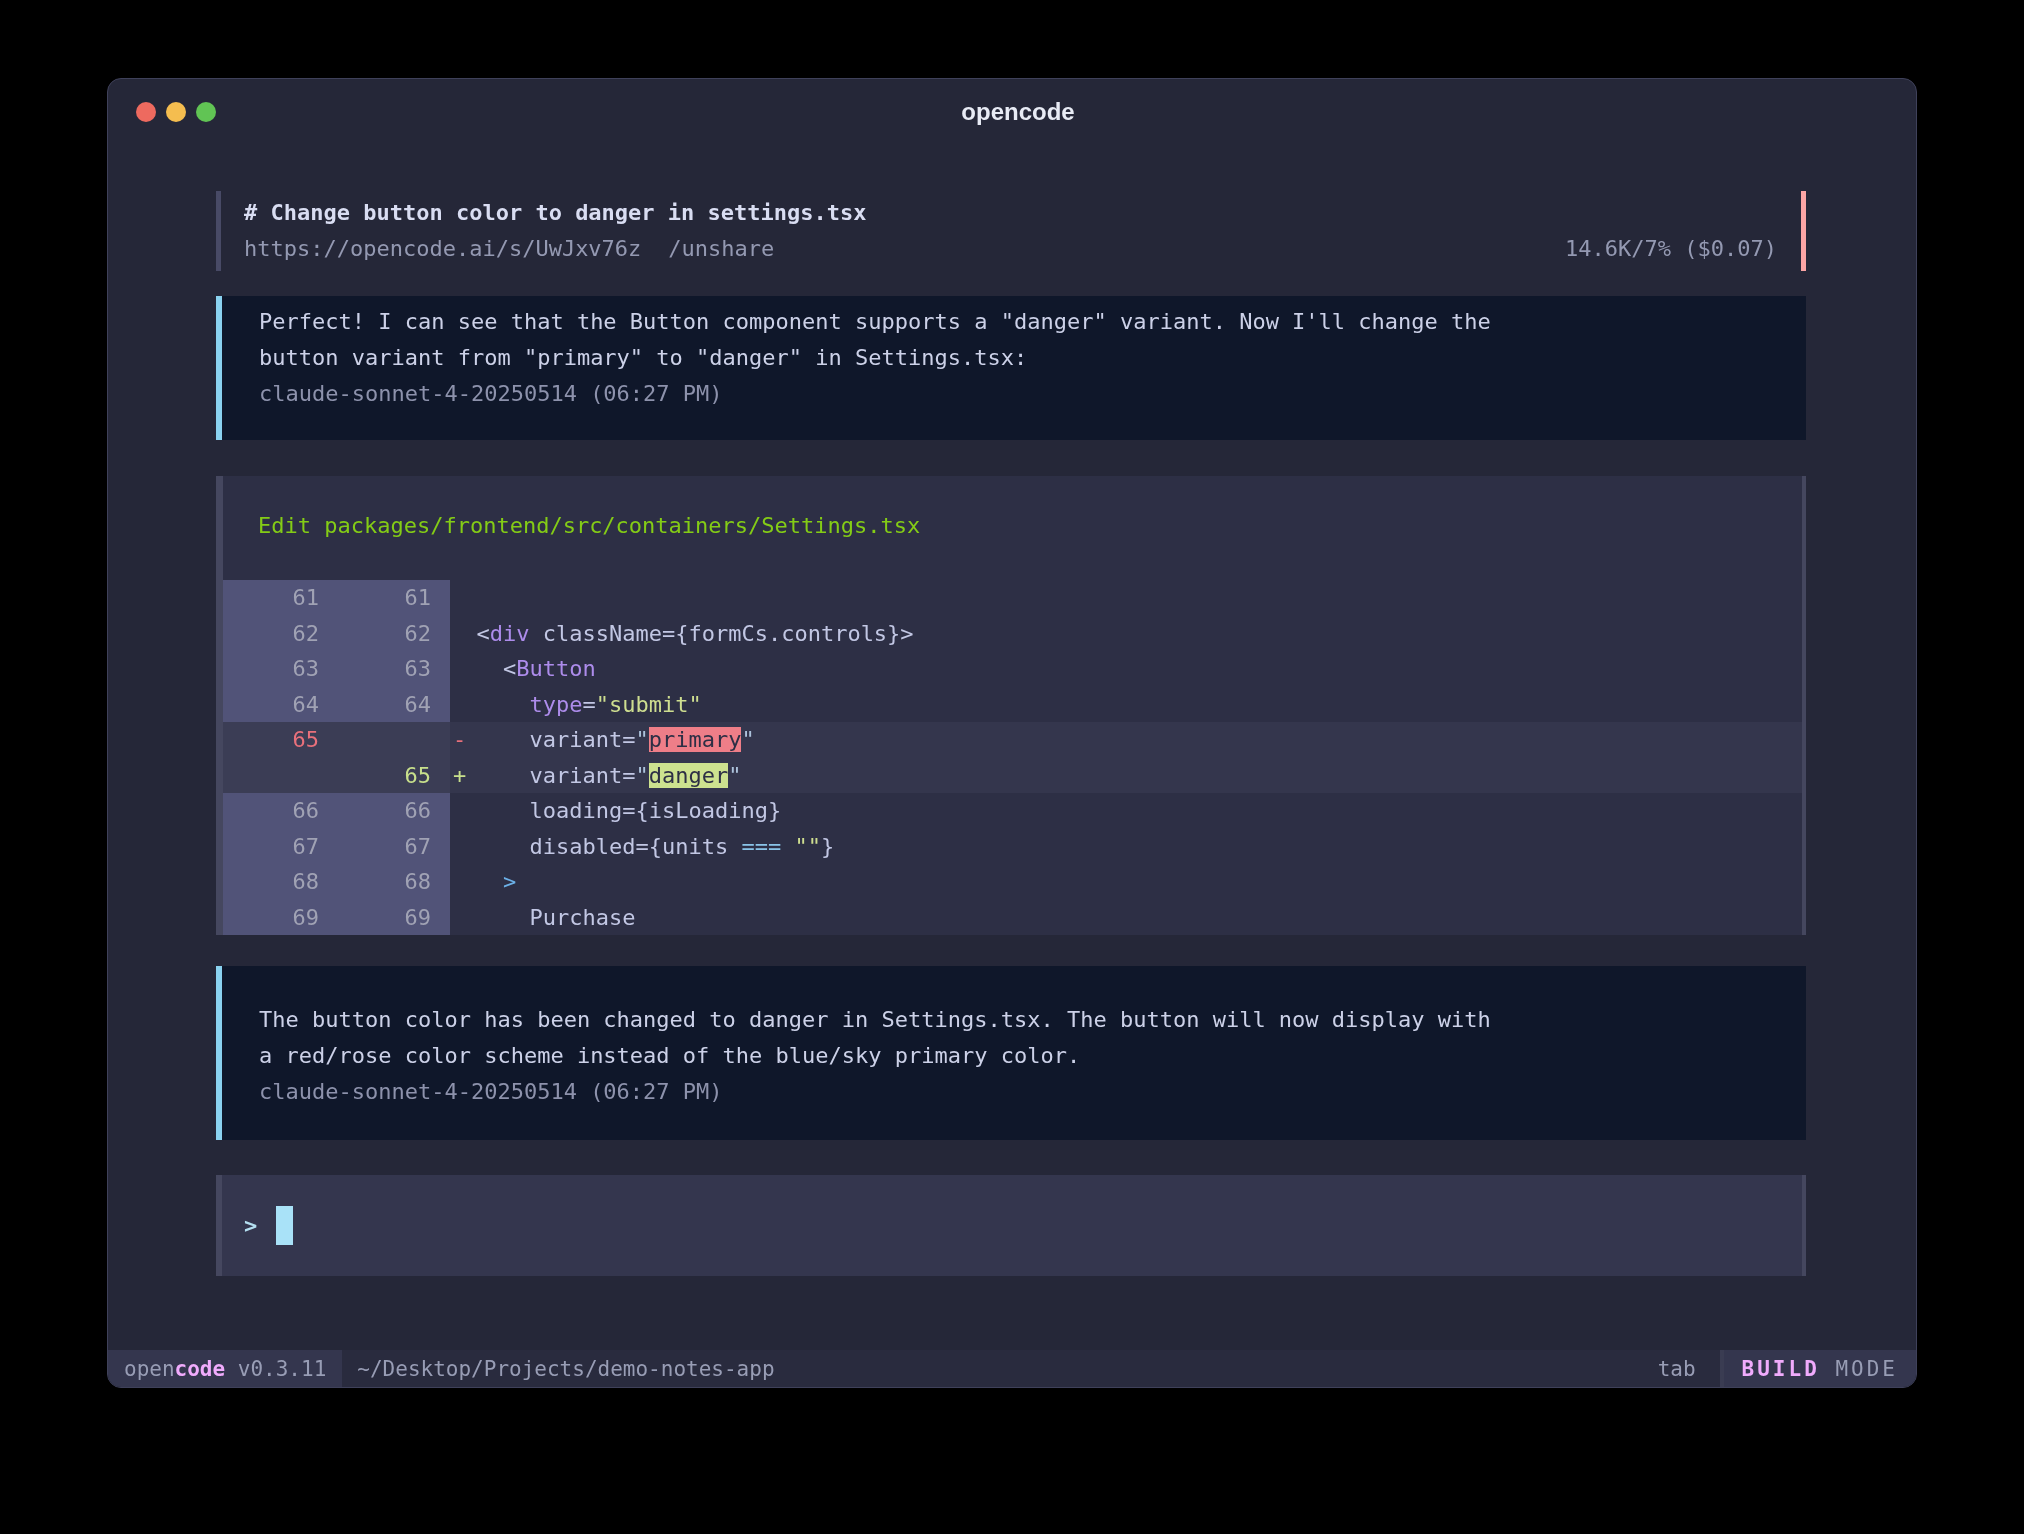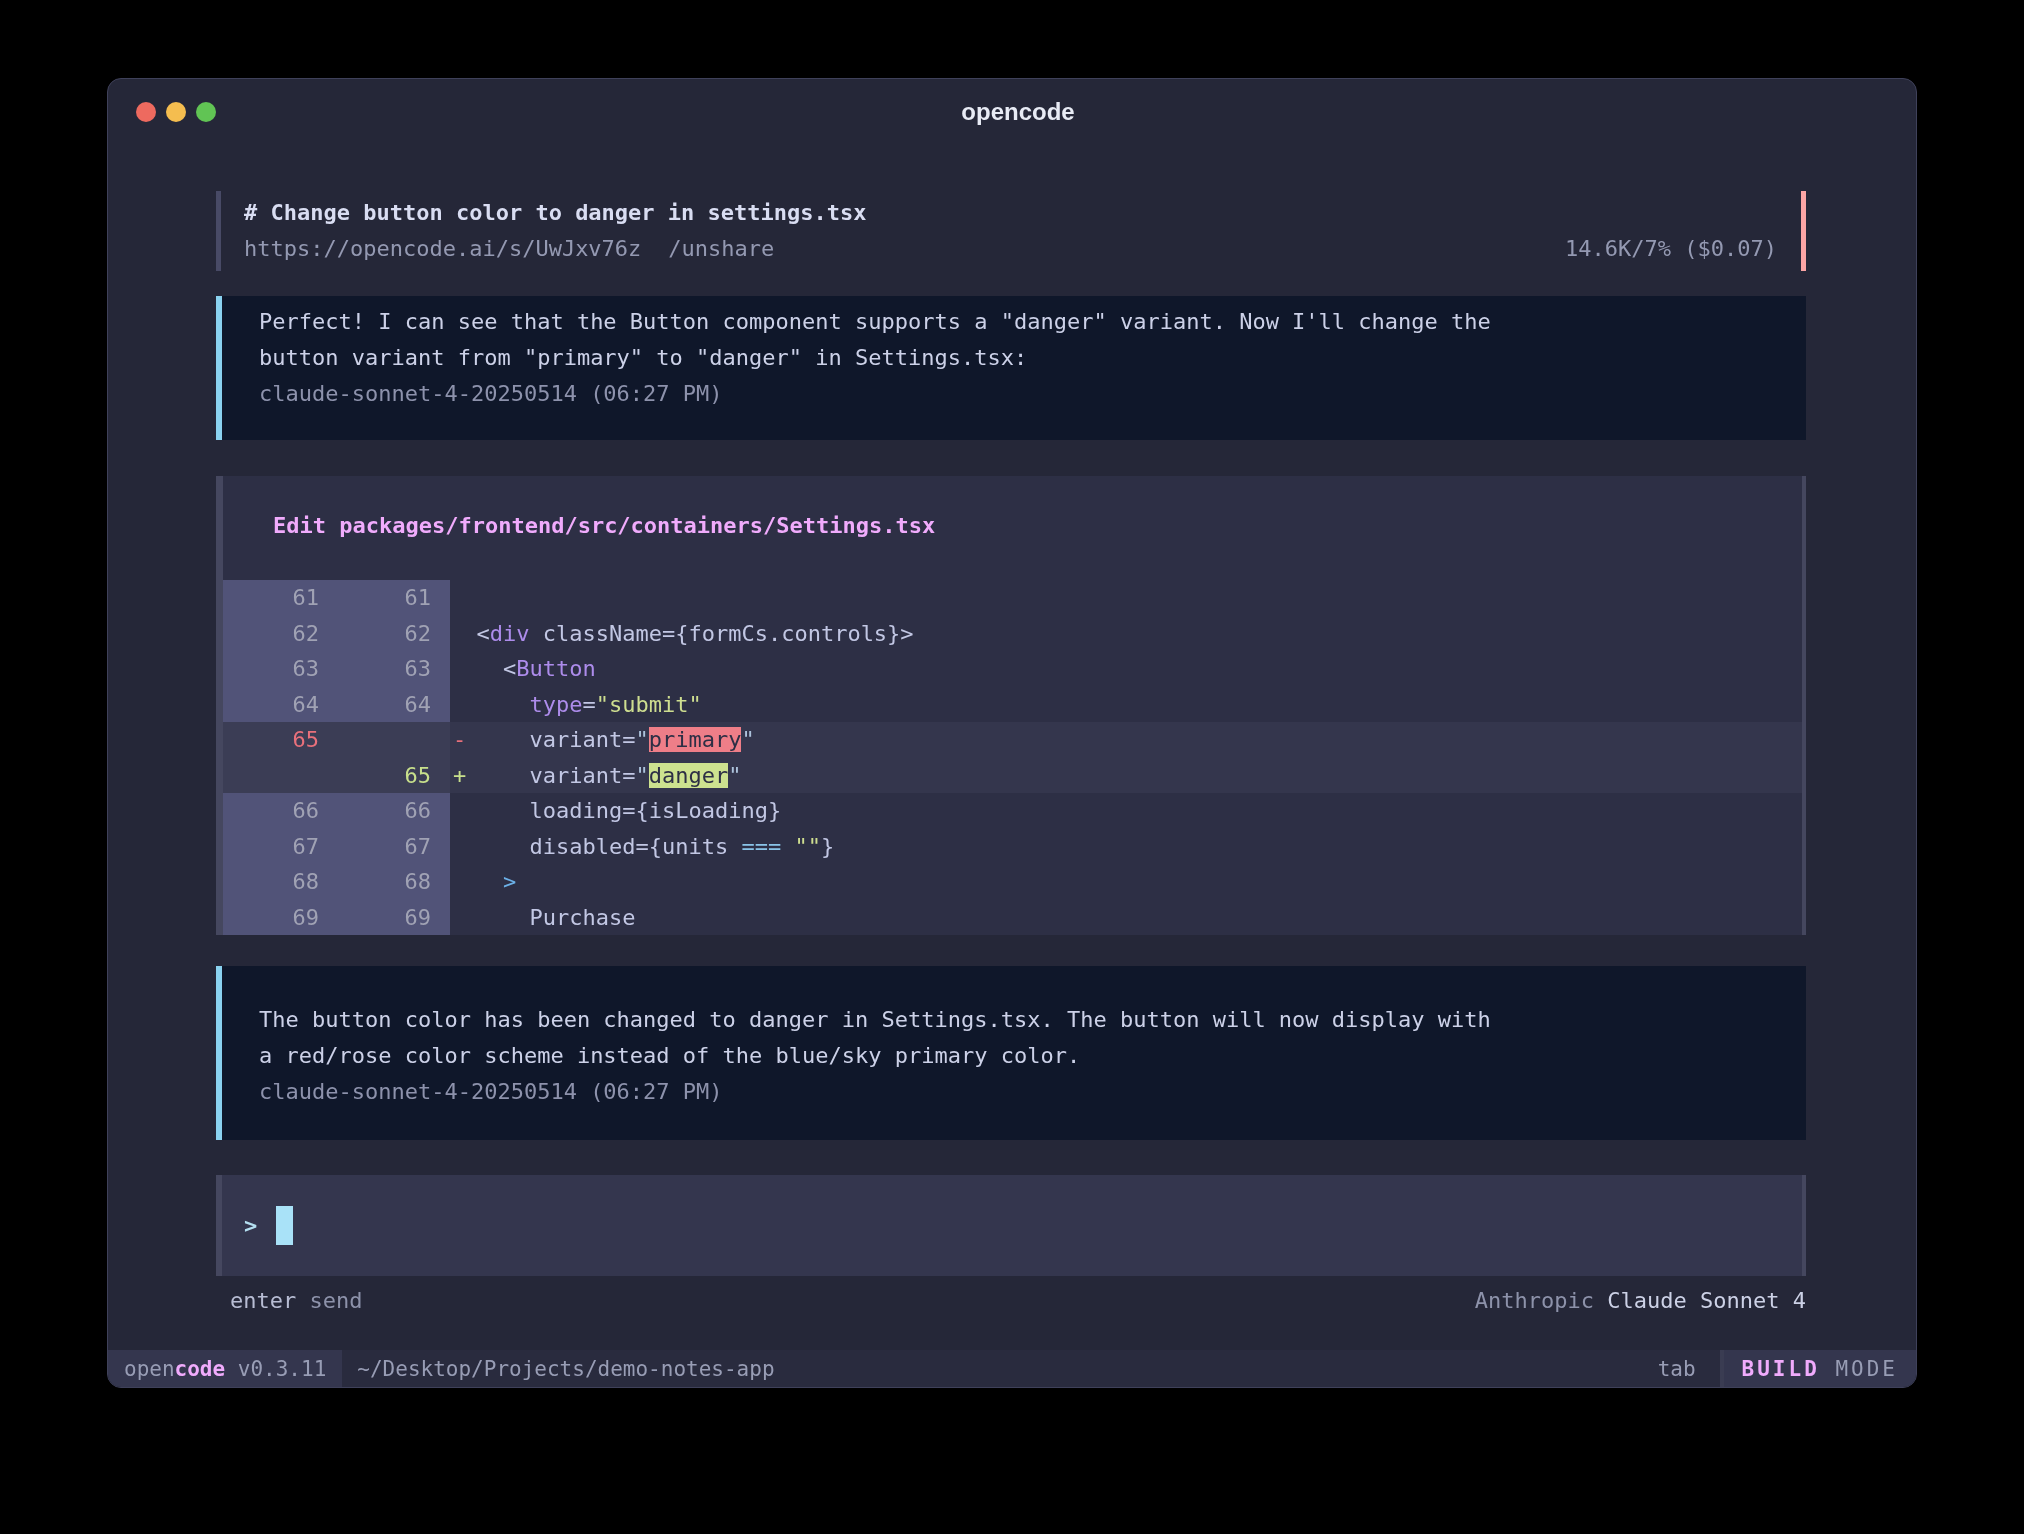--- a/index.html
+++ b/index.html
@@ -26,21 +26,21 @@
   .sh-cmd{ margin-left:27px; }
   .sh-tokens{ margin-left:auto; }
   
   .msg{ border-left:6px solid #8ad2f0; background:#0f172a; line-height:36px;
     padding:8px 24px 28px 37px; margin-top:25px; }
   .msg.second{ margin-top:31px; padding-top:36px; padding-bottom:30px; }
   .msg-line{ white-space:pre; color:#ccd1e8; }
   .msg-meta{ color:#8d92ac; white-space:pre; }
   
   .diff{ margin-top:36px; background:#2d2f45; border-left:7px solid #45475f; border-right:4px solid #45475f; }
-  .diff-header{ padding:32px 24px 36px 50px; color:#f0abfc; line-height:36px; white-space:pre;font-weight:bold; }
+  .diff-header{ padding:32px 24px 36px 35px; color:#84cc16; line-height:36px; white-space:pre; }
   .drow{ display:flex; height:35.5px; line-height:35.5px; white-space:pre; }
   .gut{ flex:0 0 113px; text-align:right; color:#a0a2b4; background:#515378; }
   .gut.old{ padding-right:17px; }
   .gut.new{ flex-basis:114px; padding-right:19px; }
   .code{ flex:1; color:#c2c7e4; }
   .marker{ display:inline-block; width:26.5px; padding-left:3px; }
   .drow.del, .drow.add{ background:#34364d; }
   .drow.del .gut, .drow.add .gut{ background:#3b3d55; }
   .drow.del .gut.old, .drow.del .marker{ color:#e8707b; }
   .drow.add .gut.new, .drow.add .marker{ color:#c8e08c; }
@@ -122,24 +122,20 @@
       <div class="msg-line">The button color has been changed to danger in Settings.tsx. The button will now display with</div>
       <div class="msg-line">a red/rose color scheme instead of the blue/sky primary color.</div>
       <div class="msg-meta">claude-sonnet-4-20250514 (06:27 PM)</div>
     </section>
 
     <div class="inputbox">
       <span class="prompt-symbol">&gt;</span>
       <span class="cursor"></span>
     </div>
 
-    <div class="under-input">
-      <span class="hint-key">enter</span><span class="hint-dim"> </span><span class="hint-dim">send</span>
-      <span class="ui-right"><span class="hint-dim">Anthropic </span><span class="model-name">Claude Sonnet 4</span></span>
-    </div>
 
   </div>
 
   <div class="statusbar">
     <div class="sb-chip sb-version">
       <span class="sb-dim">open</span><span class="sb-bright">code</span><span class="sb-dim"> v0.3.11</span>
     </div>
     <div class="sb-path">~/Desktop/Projects/demo-notes-app</div>
     <div class="sb-spacer"></div>
     <div class="sb-tab">tab</div>

